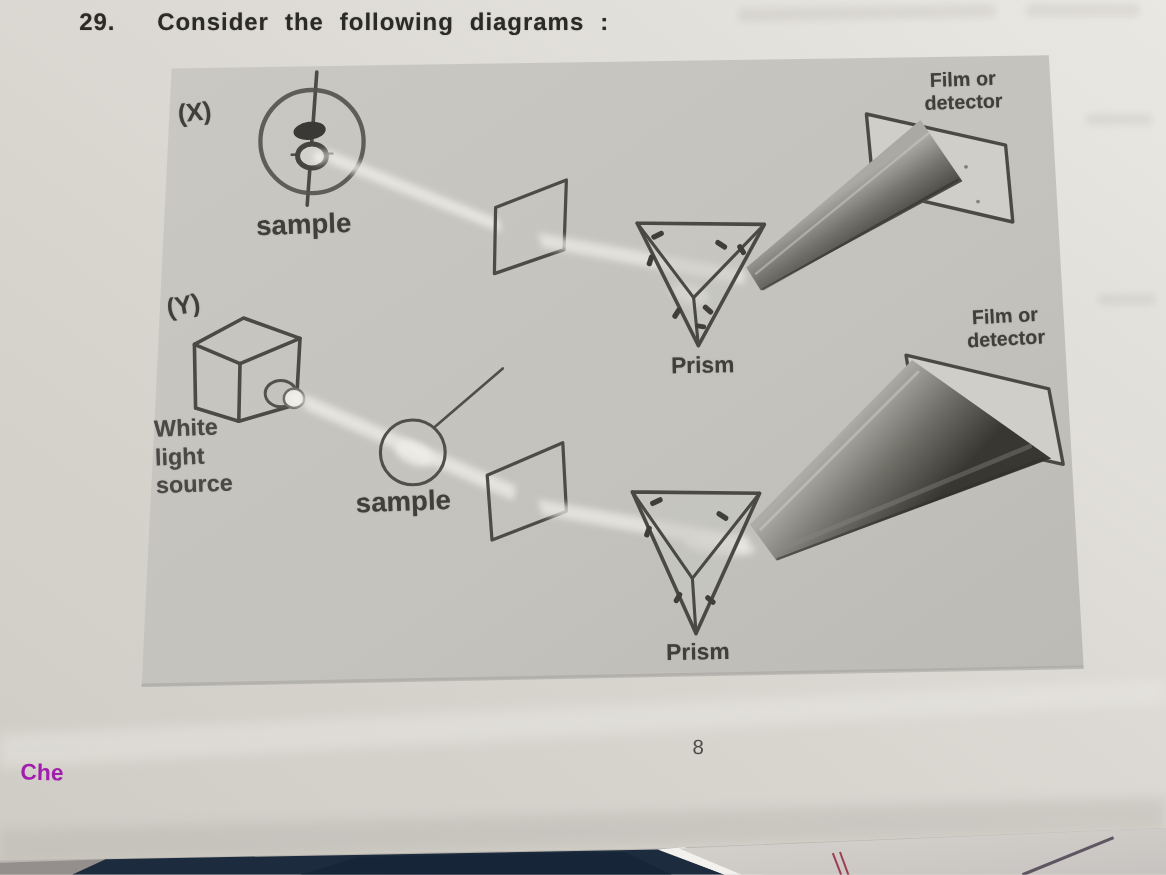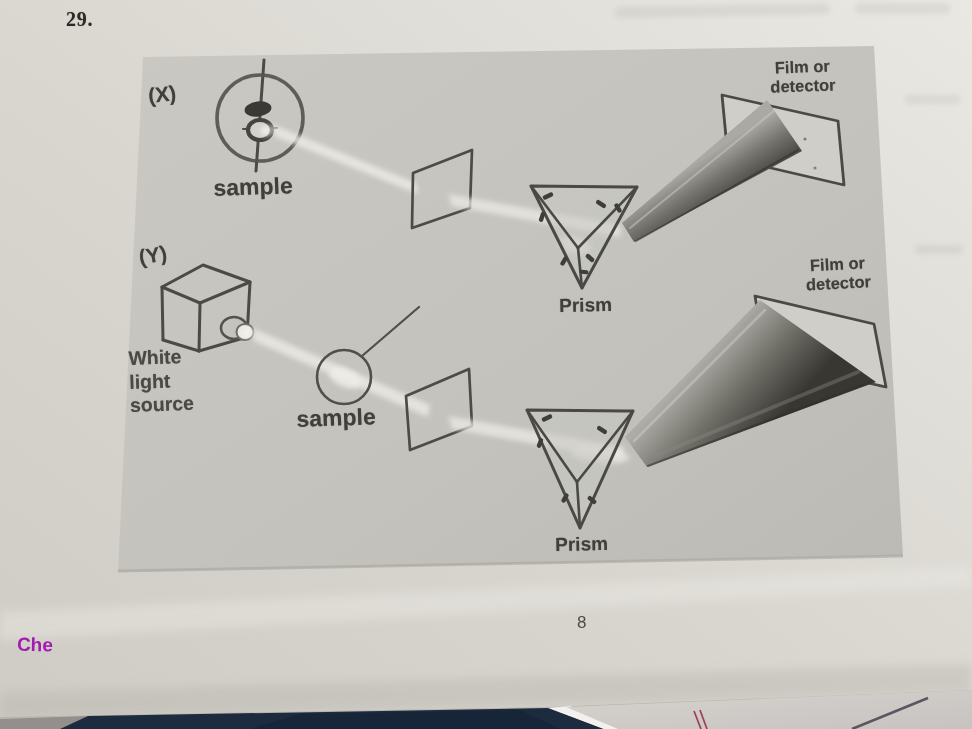--- a/index.html
+++ b/index.html
@@ -11,21 +11,21 @@
   #photo{position:absolute;inset:0;width:972px;height:729px;}
   svg{position:absolute;left:0;top:0;}
   .lbl{
     position:absolute;color:#413f3b;font-weight:bold;
     font-family:"Liberation Sans", sans-serif;
     text-shadow:0 0 1px rgba(70,68,62,.45);
     white-space:nowrap;transform-origin:left top;
   }
   .q{
     position:absolute;top:8px;color:#2b2a26;
-    font-family:Liberation Serif, serif;font-weight:bold;
+    font-family:Liberation Sans, sans-serif;font-weight:bold;
     font-size:20px;letter-spacing:.8px;word-spacing:7px;white-space:nowrap;
     text-shadow:0 0 1px rgba(45,44,40,.4);
   }
   #q-num{left:66px;}
   #q-text{left:131px;}
   #label-x{left:147px;top:84px;font-size:21px;transform:rotate(-6deg);}
   #label-y{left:137px;top:246px;font-size:21px;transform:rotate(-10deg);}
   #sample-x{left:213px;top:175px;font-size:23px;transform:rotate(-2deg);}
   #sample-y{left:296px;top:406px;font-size:23px;transform:rotate(-2deg);}
   #prism-1{left:559px;top:295px;font-size:19px;transform:rotate(-1deg);}
@@ -206,20 +206,21 @@
     <g>
       <polygon points="566,707 972,690 972,729 618,729" fill="url(#paper2G)"></polygon>
       <line x1="694" y1="711" x2="701" y2="729" stroke="#9e3f50" stroke-width="1.7"></line>
       <line x1="700" y1="710" x2="707" y2="729" stroke="#9e3f50" stroke-width="1.7"></line>
       <line x1="852" y1="729" x2="928" y2="698" stroke="#4a4250" stroke-width="2.6" opacity="0.85"></line>
     </g>
   </g>
 </svg>
 
 <div class="q" id="q-num">29.</div>
+<div class="q" id="q-text">Consider the following diagrams :</div>
 
 <div class="lbl" id="label-x">(X)</div>
 <div class="lbl" id="sample-x">sample</div>
 <div class="lbl film-lbl" id="film-1">
   <span>Film or</span><br>
   <span>detector</span>
 </div>
 <div class="lbl" id="prism-1">Prism</div>
 
 <div class="lbl" id="label-y">(Y)</div>

